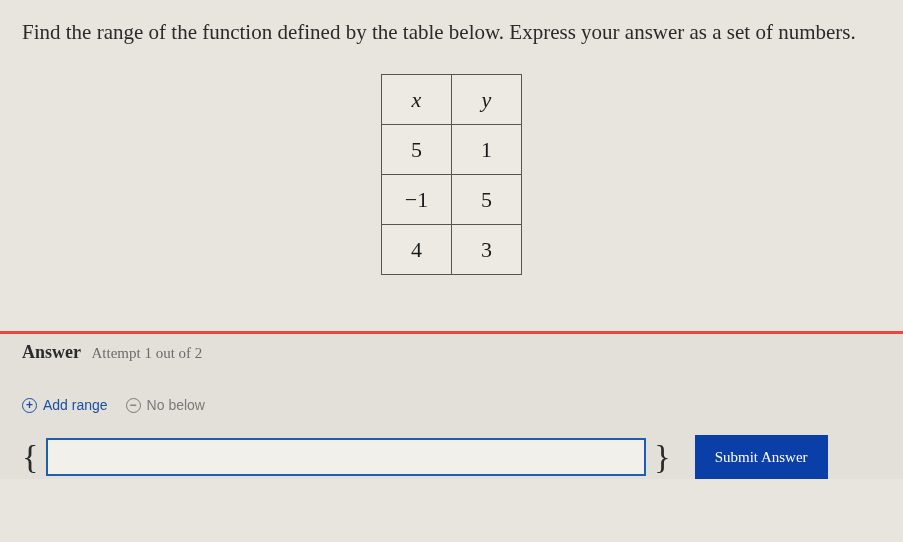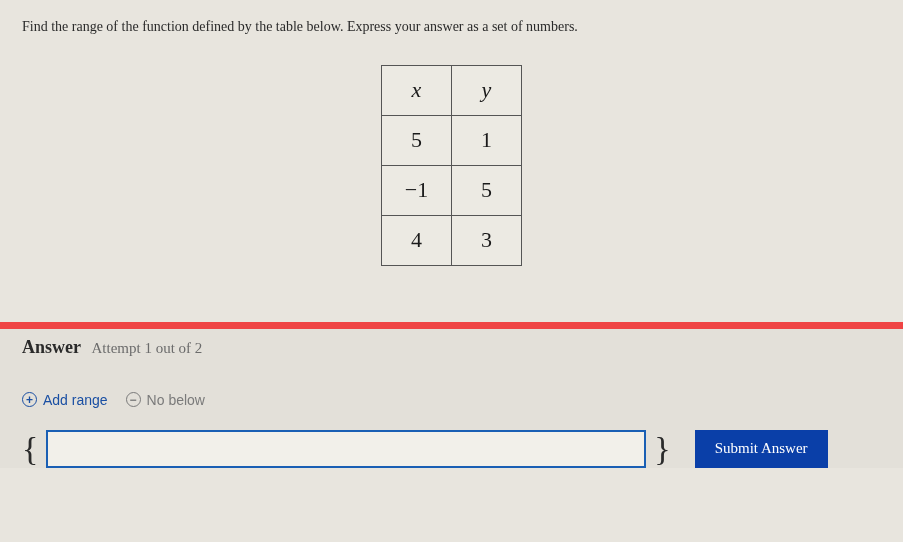--- a/index.html
+++ b/index.html
@@ -8,21 +8,21 @@
       background: #e8e5de;
       width: 903px;
       height: 542px;
       overflow: hidden;
       position: relative;
     }
     .question-area {
       padding: 18px 22px 20px 22px;
     }
     .question-text {
-      font-size: 14px;
+      font-size: 21px;
       color: #2a2a2a;
       line-height: 1.35;
       font-weight: 500;
     }
     .table-wrap {
       display: flex;
       justify-content: center;
       margin-top: 28px;
       margin-bottom: 36px;
     }
@@ -39,21 +39,21 @@
       color: #1a1a1a;
       background: #eceae3;
     }
     table.data-table tr:first-child td {
       font-style: italic;
       font-family: 'Times New Roman', serif;
     }
     .answer-section {
       padding: 8px 22px 0 22px;
       background: #e3e0d9;
-      border-top: 7px solid #ef4444;
+      border-top: 3px solid #ef4444;
     }
     .answer-label {
       font-size: 18px;
       color: #2a2a2a;
     }
     .answer-label .bold {
       font-weight: 700;
     }
     .answer-label .attempt {
       font-size: 15px;
@@ -106,21 +106,21 @@
       border: 2px solid #1a5fb4;
       background: #f2f0ea;
       font-size: 18px;
       padding: 0 8px;
       outline: none;
     }
     .submit-btn {
       background: #0a3fa8;
       color: #fff;
       border: none;
-      height: 38px;
+      height: 44px;
       padding: 0 20px;
       font-size: 15px;
       font-family: Georgia, serif;
       cursor: pointer;
       margin-left: 16px;
     }
   </style>
 </head>
 <body>
 

